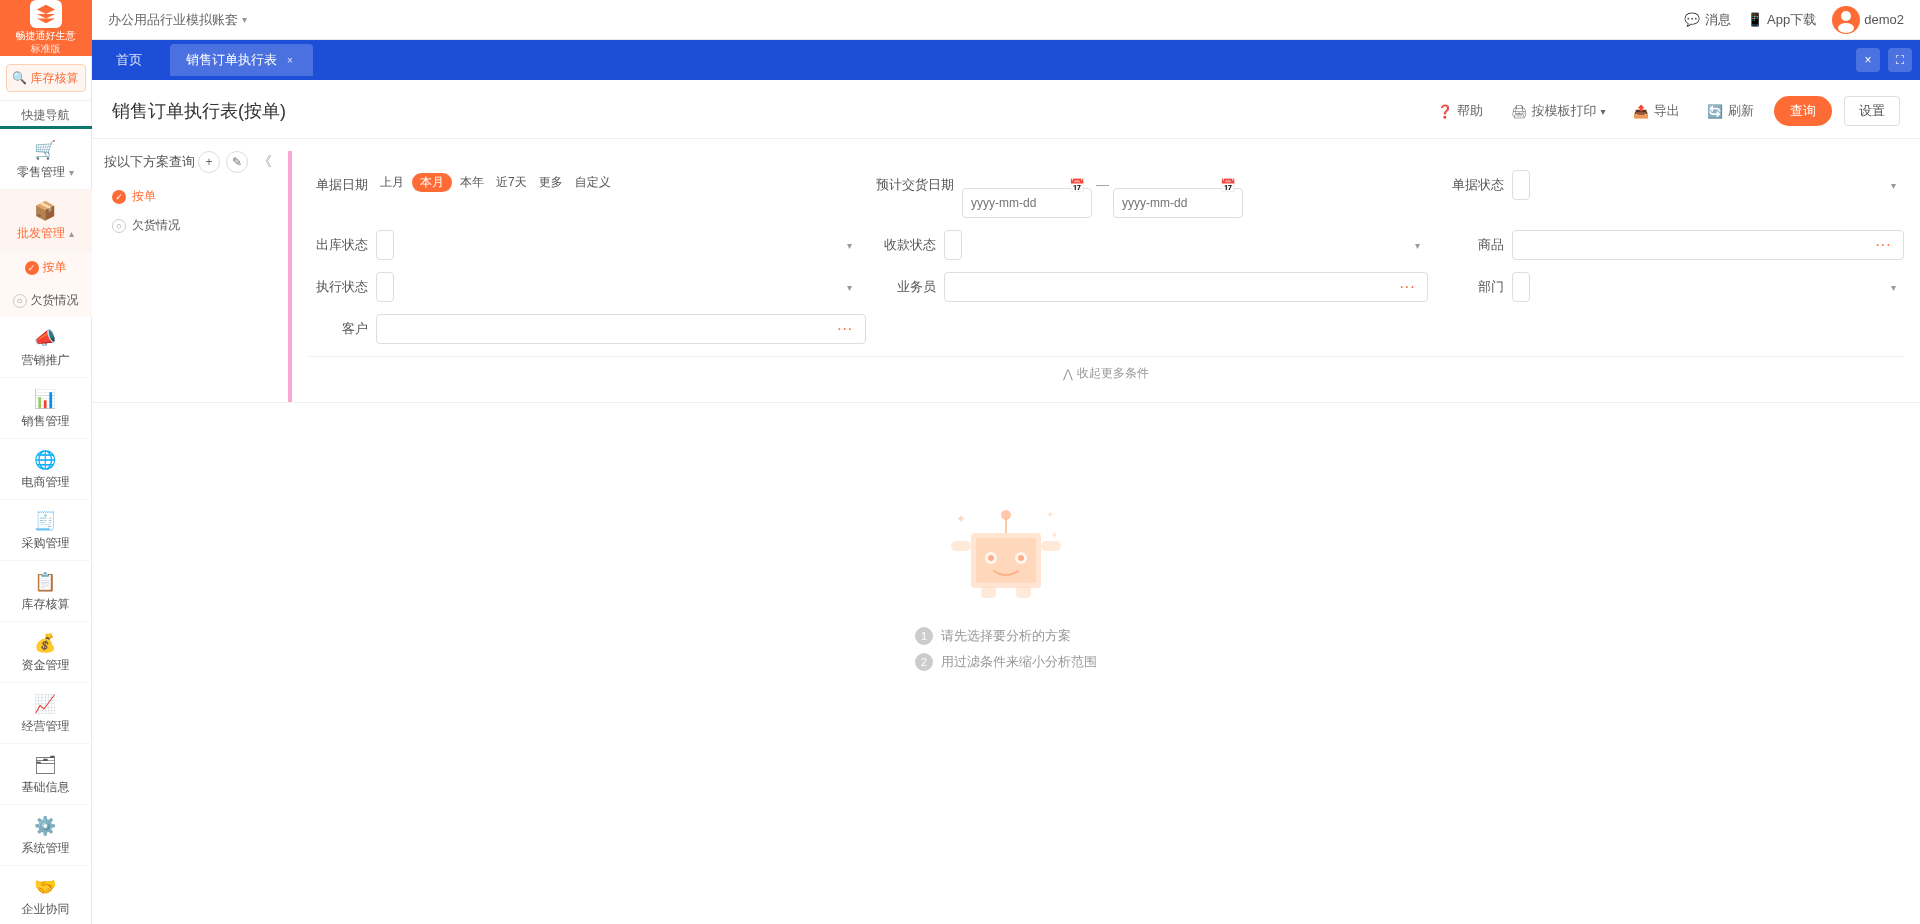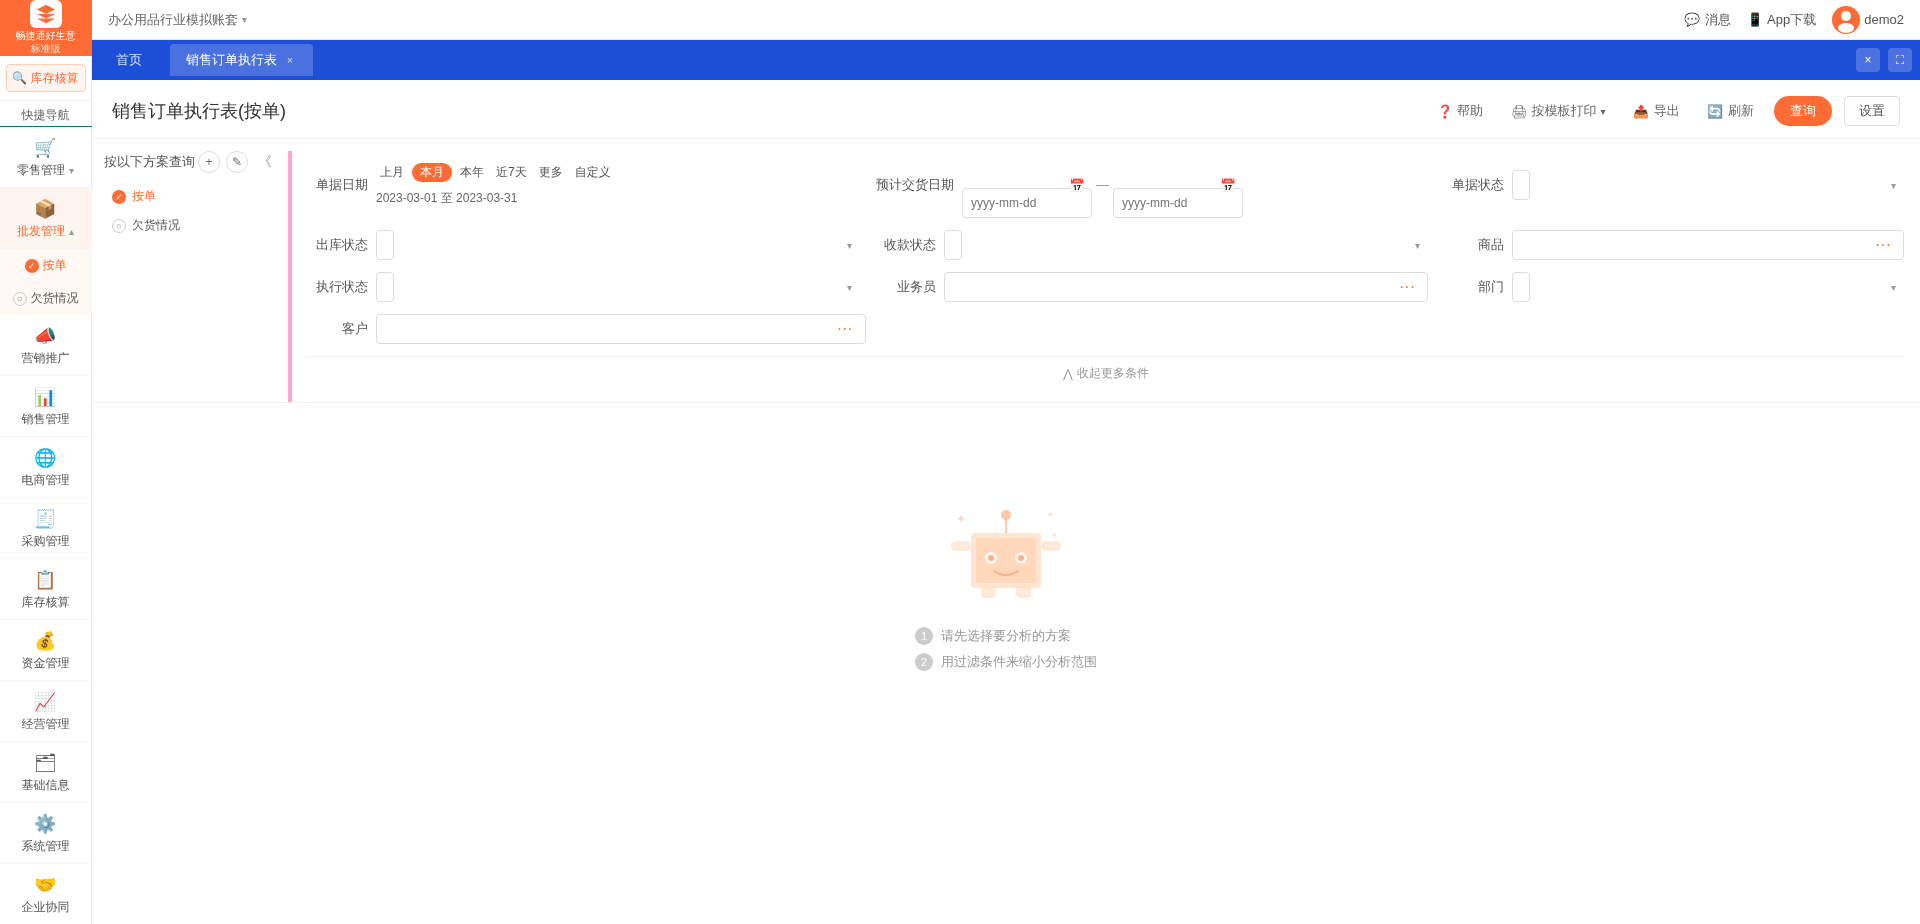--- a/index.html
+++ b/index.html
@@ -5,21 +5,21 @@
     * { margin: 0; padding: 0; box-sizing: border-box; }
     body { font-family: 'Microsoft YaHei', Arial, sans-serif; font-size: 13px; background: #f5f5f5; color: #333; width: 1920px; height: 924px; overflow: hidden; display: flex; }
 
     
     .sidebar { width: 92px; background: #fff; border-right: 1px solid #e8e8e8; display: flex; flex-direction: column; align-items: center; padding-top: 0; height: 924px; flex-shrink: 0; }
     .sidebar-logo { width: 92px; height: 56px; background: #ff6b35; display: flex; flex-direction: column; align-items: center; justify-content: center; color: #fff; font-size: 11px; cursor: pointer; }
     .sidebar-logo .logo-icon { width: 32px; height: 32px; background: #fff; border-radius: 6px; display: flex; align-items: center; justify-content: center; margin-bottom: 2px; }
     .sidebar-logo .logo-icon svg { width: 22px; height: 22px; }
     .sidebar-search { width: 92px; padding: 8px 6px; border-bottom: 1px solid #f0f0f0; }
     .sidebar-search-btn { width: 100%; height: 28px; background: #fff5f0; border: 1px solid #ffcfb3; border-radius: 4px; color: #ff6b35; font-size: 12px; cursor: pointer; display: flex; align-items: center; justify-content: center; gap: 3px; }
-    .sidebar-nav-label { width: 92px; padding: 6px 0 2px; text-align: center; font-size: 12px; color: #666; border-bottom: 1px solid #0f766e; cursor: pointer; }
+    .sidebar-nav-label { width: 92px; padding: 6px 0 2px; text-align: center; font-size: 12px; color: #666; border-bottom: 3px solid #0f766e; cursor: pointer; }
     .sidebar-item { width: 92px; padding: 10px 0 8px; display: flex; flex-direction: column; align-items: center; cursor: pointer; font-size: 12px; color: #555; border-bottom: 1px solid #f5f5f5; position: relative; }
     .sidebar-item.active { color: #ff6b35; background: #fff5f0; }
     .sidebar-item .item-icon { font-size: 18px; margin-bottom: 3px; }
     .sidebar-item .item-label { font-size: 12px; }
     .sidebar-item .arrow { font-size: 10px; margin-left: 2px; color: #999; }
     .sidebar-sub { width: 92px; background: #fff8f5; }
     .sidebar-sub-item { width: 92px; padding: 8px 0; text-align: center; font-size: 12px; color: #555; cursor: pointer; display: flex; align-items: center; justify-content: center; gap: 4px; }
     .sidebar-sub-item.active { color: #ff6b35; }
     .sidebar-sub-item .sub-dot { width: 14px; height: 14px; border-radius: 50%; background: #ff6b35; color: #fff; font-size: 9px; display: flex; align-items: center; justify-content: center; }
 
@@ -306,21 +306,20 @@
               <span class="filter-label">单据日期</span>
               <div style="display:flex;flex-direction:column;gap:4px;flex:1;">
                 <div class="date-tags">
                   <span class="date-tag">上月</span>
                   <span class="date-tag active">本月</span>
                   <span class="date-tag">本年</span>
                   <span class="date-tag">近7天</span>
                   <span class="date-tag">更多</span>
                   <span class="date-tag">自定义</span>
                 </div>
-                <div style="font-size:12px;color:#666;">2023-03-01 至 2023-03-31</div>
               </div>
             </div>
 
             <div class="filter-field" style="flex:1.2;">
               <span class="filter-label" style="min-width:75px;">预计交货日期</span>
               <div class="date-range">
                 <div class="date-wrap">
                   <input type="text" class="date-input" placeholder="yyyy-mm-dd" style="">
                   <span class="cal-icon">📅</span>
                 </div>

